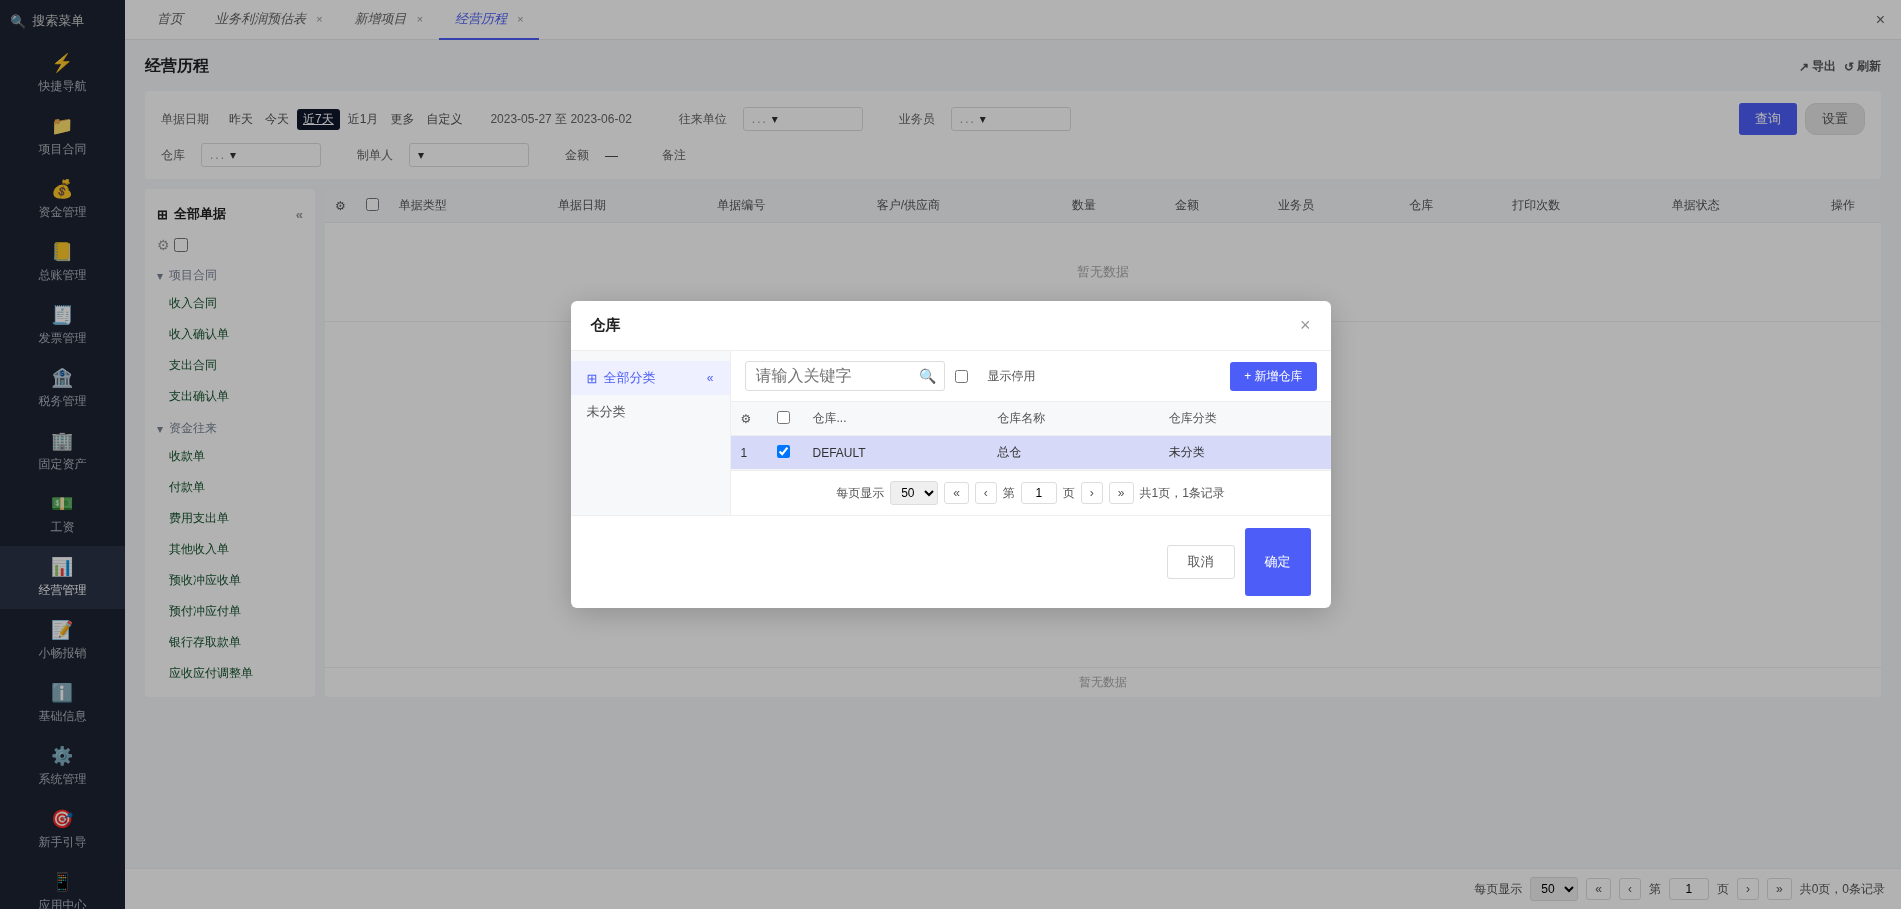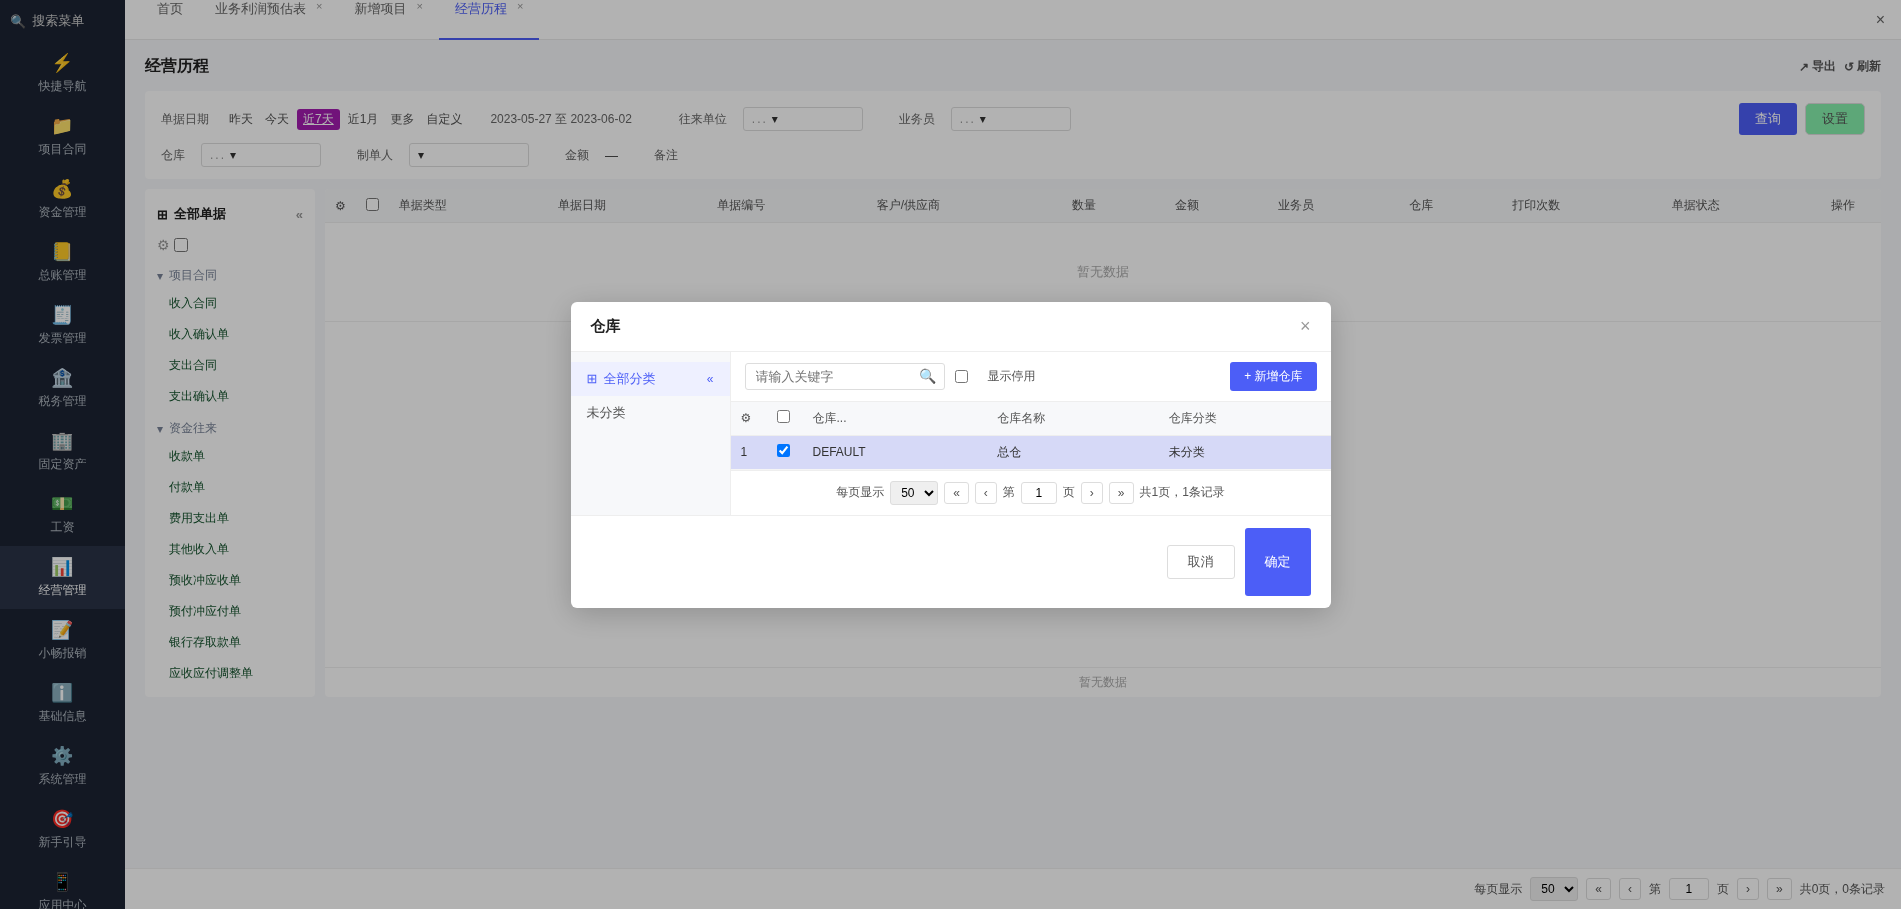--- a/index.html
+++ b/index.html
@@ -13,44 +13,44 @@
     .sidebar-search { padding: 12px 10px; display: flex; align-items: center; gap: 6px; color: #ccc; font-size: 13px; cursor: pointer; }
     .sidebar-item { display: flex; flex-direction: column; align-items: center; padding: 10px 6px; cursor: pointer; font-size: 12px; color: #adb5bd; gap: 4px; }
     .sidebar-item.active { color: #fff; background: #2a3347; }
     .sidebar-item .icon { font-size: 18px; }
 
     
     .main-area { flex: 1; display: flex; flex-direction: column; overflow: hidden; }
 
     
     .tab-bar { background: #fff; border-bottom: 1px solid #e8e8e8; display: flex; align-items: center; padding: 0 16px; height: 40px; gap: 0; }
-    .tab { padding: 0 16px; height: 40px; display: flex; align-items: flex-start; gap: 6px; font-size: 13px; cursor: pointer; border-bottom: 2px solid transparent; color: #666; white-space: nowrap; }
+    .tab { padding: 0 16px; height: 40px; display: flex; align-items: center; gap: 6px; font-size: 13px; cursor: pointer; border-bottom: 2px solid transparent; color: #666; white-space: nowrap; font-style: italic; }
     .tab.active { color: #4c5ef7; border-bottom: 2px solid #4c5ef7; }
     .tab .close-btn { font-size: 11px; color: #999; margin-left: 4px; cursor: pointer; }
     .tab-close-icon { font-size: 12px; }
     .tab-bar-close { margin-left: auto; font-size: 16px; color: #666; cursor: pointer; }
 
     
     .page-content { flex: 1; padding: 16px 20px; overflow: auto; position: relative; background: #f5f6fa; }
     .page-title { font-size: 16px; font-weight: 600; color: #222; margin-bottom: 14px; display: flex; align-items: center; justify-content: space-between; }
     .page-actions { display: flex; gap: 8px; }
     .btn-export, .btn-refresh { font-size: 12px; color: #555; cursor: pointer; display: flex; align-items: center; gap: 3px; }
 
     
     .filter-bar { background: #fff; border-radius: 4px; padding: 12px 16px; margin-bottom: 10px; }
     .filter-row { display: flex; align-items: center; gap: 16px; flex-wrap: wrap; margin-bottom: 8px; }
     .filter-label { font-size: 12px; color: #666; white-space: nowrap; }
     .filter-date-btns { display: flex; gap: 4px; align-items: center; }
     .date-btn { font-size: 12px; color: #555; cursor: pointer; padding: 2px 4px; }
-    .date-btn.active { background: #a21caf; color: #fff; border-radius: 3px; padding: 2px 6px; text-decoration: underline; }
+    .date-btn.active { background: #0f172a; color: #fff; border-radius: 3px; padding: 2px 6px; text-decoration: underline; }
     .date-range { font-size: 12px; color: #666; margin-left: 8px; }
     .filter-select { border: 1px solid #ddd; border-radius: 3px; padding: 4px 24px 4px 8px; font-size: 12px; color: #333; background: #fff; min-width: 120px; cursor: pointer; position: relative; display: flex; align-items: center; gap: 4px; }
     .filter-select .dots { color: #999; letter-spacing: 2px; }
     .btn-query { background: #4c5ef7; color: #fff; border: none; padding: 6px 16px; border-radius: 3px; font-size: 13px; cursor: pointer; text-align: center; }
-    .btn-setting { background: #86efac; color: #555; border: 1px solid #ddd; padding: 6px 16px; border-radius: 5px; font-size: 13px; cursor: pointer; }
+    .btn-setting { background: #e5e5e5; color: #555; border: 1px solid #ddd; padding: 6px 16px; border-radius: 11px; font-size: 13px; cursor: pointer; }
 
     
     .filter-row2 { display: flex; align-items: center; gap: 16px; }
     table { width: 100%; border-collapse: collapse; font-size: 12px; }
     th { background: #f7f8fa; padding: 8px 10px; text-align: left; font-weight: 500; color: #555; border-bottom: 1px solid #eee; white-space: nowrap; }
     td { padding: 8px 10px; border-bottom: 1px solid #f0f0f0; color: #333; white-space: nowrap; }
     .checkbox-col { width: 30px; }
     .action-col { width: 60px; }
 
     
@@ -71,21 +71,21 @@
     .modal-header { display: flex; align-items: center; justify-content: space-between; padding: 14px 20px; border-bottom: 1px solid #eee; }
     .modal-title { font-size: 15px; font-weight: 600; color: #222; }
     .modal-close { font-size: 18px; color: #999; cursor: pointer; }
     .modal-body { display: flex; flex: 1; overflow: hidden; }
     .modal-left { width: 160px; background: #f7f8fa; border-right: 1px solid #eee; padding: 10px 0; flex-shrink: 0; overflow-y: auto; }
     .modal-left-item { padding: 8px 16px; font-size: 13px; color: #555; cursor: pointer; display: flex; align-items: center; gap: 6px; }
     .modal-left-item.active { background: #eef0ff; color: #4c5ef7; }
     .modal-left-collapse { cursor: pointer; font-size: 12px; }
     .modal-right { flex: 1; display: flex; flex-direction: column; overflow: hidden; }
     .modal-toolbar { display: flex; align-items: center; padding: 10px 14px; gap: 10px; border-bottom: 1px solid #eee; }
-    .modal-search { border: 1px solid #ddd; border-radius: 3px; padding: 5px 30px 5px 10px; font-size: 13px; width: 200px; outline: none; }
+    .modal-search { border: 1px solid #ddd; border-radius: 3px; padding: 5px 30px 5px 10px; font-size: 16px; width: 200px; outline: none; }
     .modal-search-wrap { position: relative; display: flex; align-items: center; }
     .modal-search-icon { position: absolute; right: 8px; color: #999; font-size: 14px; }
     .modal-checkbox { display: flex; align-items: center; gap: 20px; font-size: 12px; color: #555; cursor: pointer; }
     .modal-add-btn { margin-left: auto; background: #4c5ef7; color: #fff; border: none; padding: 6px 14px; border-radius: 3px; font-size: 12px; cursor: pointer; display: flex; align-items: center; gap: 4px; }
     .modal-table { flex: 1; overflow: auto; }
     .modal-table table { width: 100%; border-collapse: collapse; font-size: 12px; }
     .modal-table th { background: #f7f8fa; padding: 8px 10px; text-align: left; font-weight: 500; color: #555; border-bottom: 1px solid #eee; white-space: nowrap; }
     .modal-table td { padding: 8px 10px; border-bottom: 1px solid #f5f5f5; color: #333; }
     .modal-table tr.selected td { background: #d6d9f7; }
     .modal-pagination { display: flex; align-items: center; justify-content: center; padding: 10px 14px; border-top: 1px solid #eee; gap: 6px; font-size: 12px; color: #555; }
@@ -239,21 +239,21 @@
           <div class="filter-select">
             <span class="dots">...</span>
             <span>▾</span>
           </div>
           <span class="filter-label" style="margin-left:20px;">制单人</span>
           <div class="filter-select">
             <span>▾</span>
           </div>
           <span class="filter-label" style="margin-left:20px;">金额</span>
           <span>—</span>
-          <span class="filter-label" style="margin-left:20px;">备注</span>
+          <span class="filter-label" style="margin-left:28px;">备注</span>
         </div>
       </div>
 
       <div style="display:flex; gap:10px; flex:1;">
 
         <div style="width:170px; background:#fff; border-radius:4px; padding:8px 0; flex-shrink:0;">
           <div style="padding:8px 12px; font-size:13px; font-weight:600; color:#222; display:flex; align-items:center; gap:6px;">
             <span>⊞</span>
             <span>全部单据</span>
             <span style="margin-left:auto; color:#999; cursor:pointer;">«</span>

